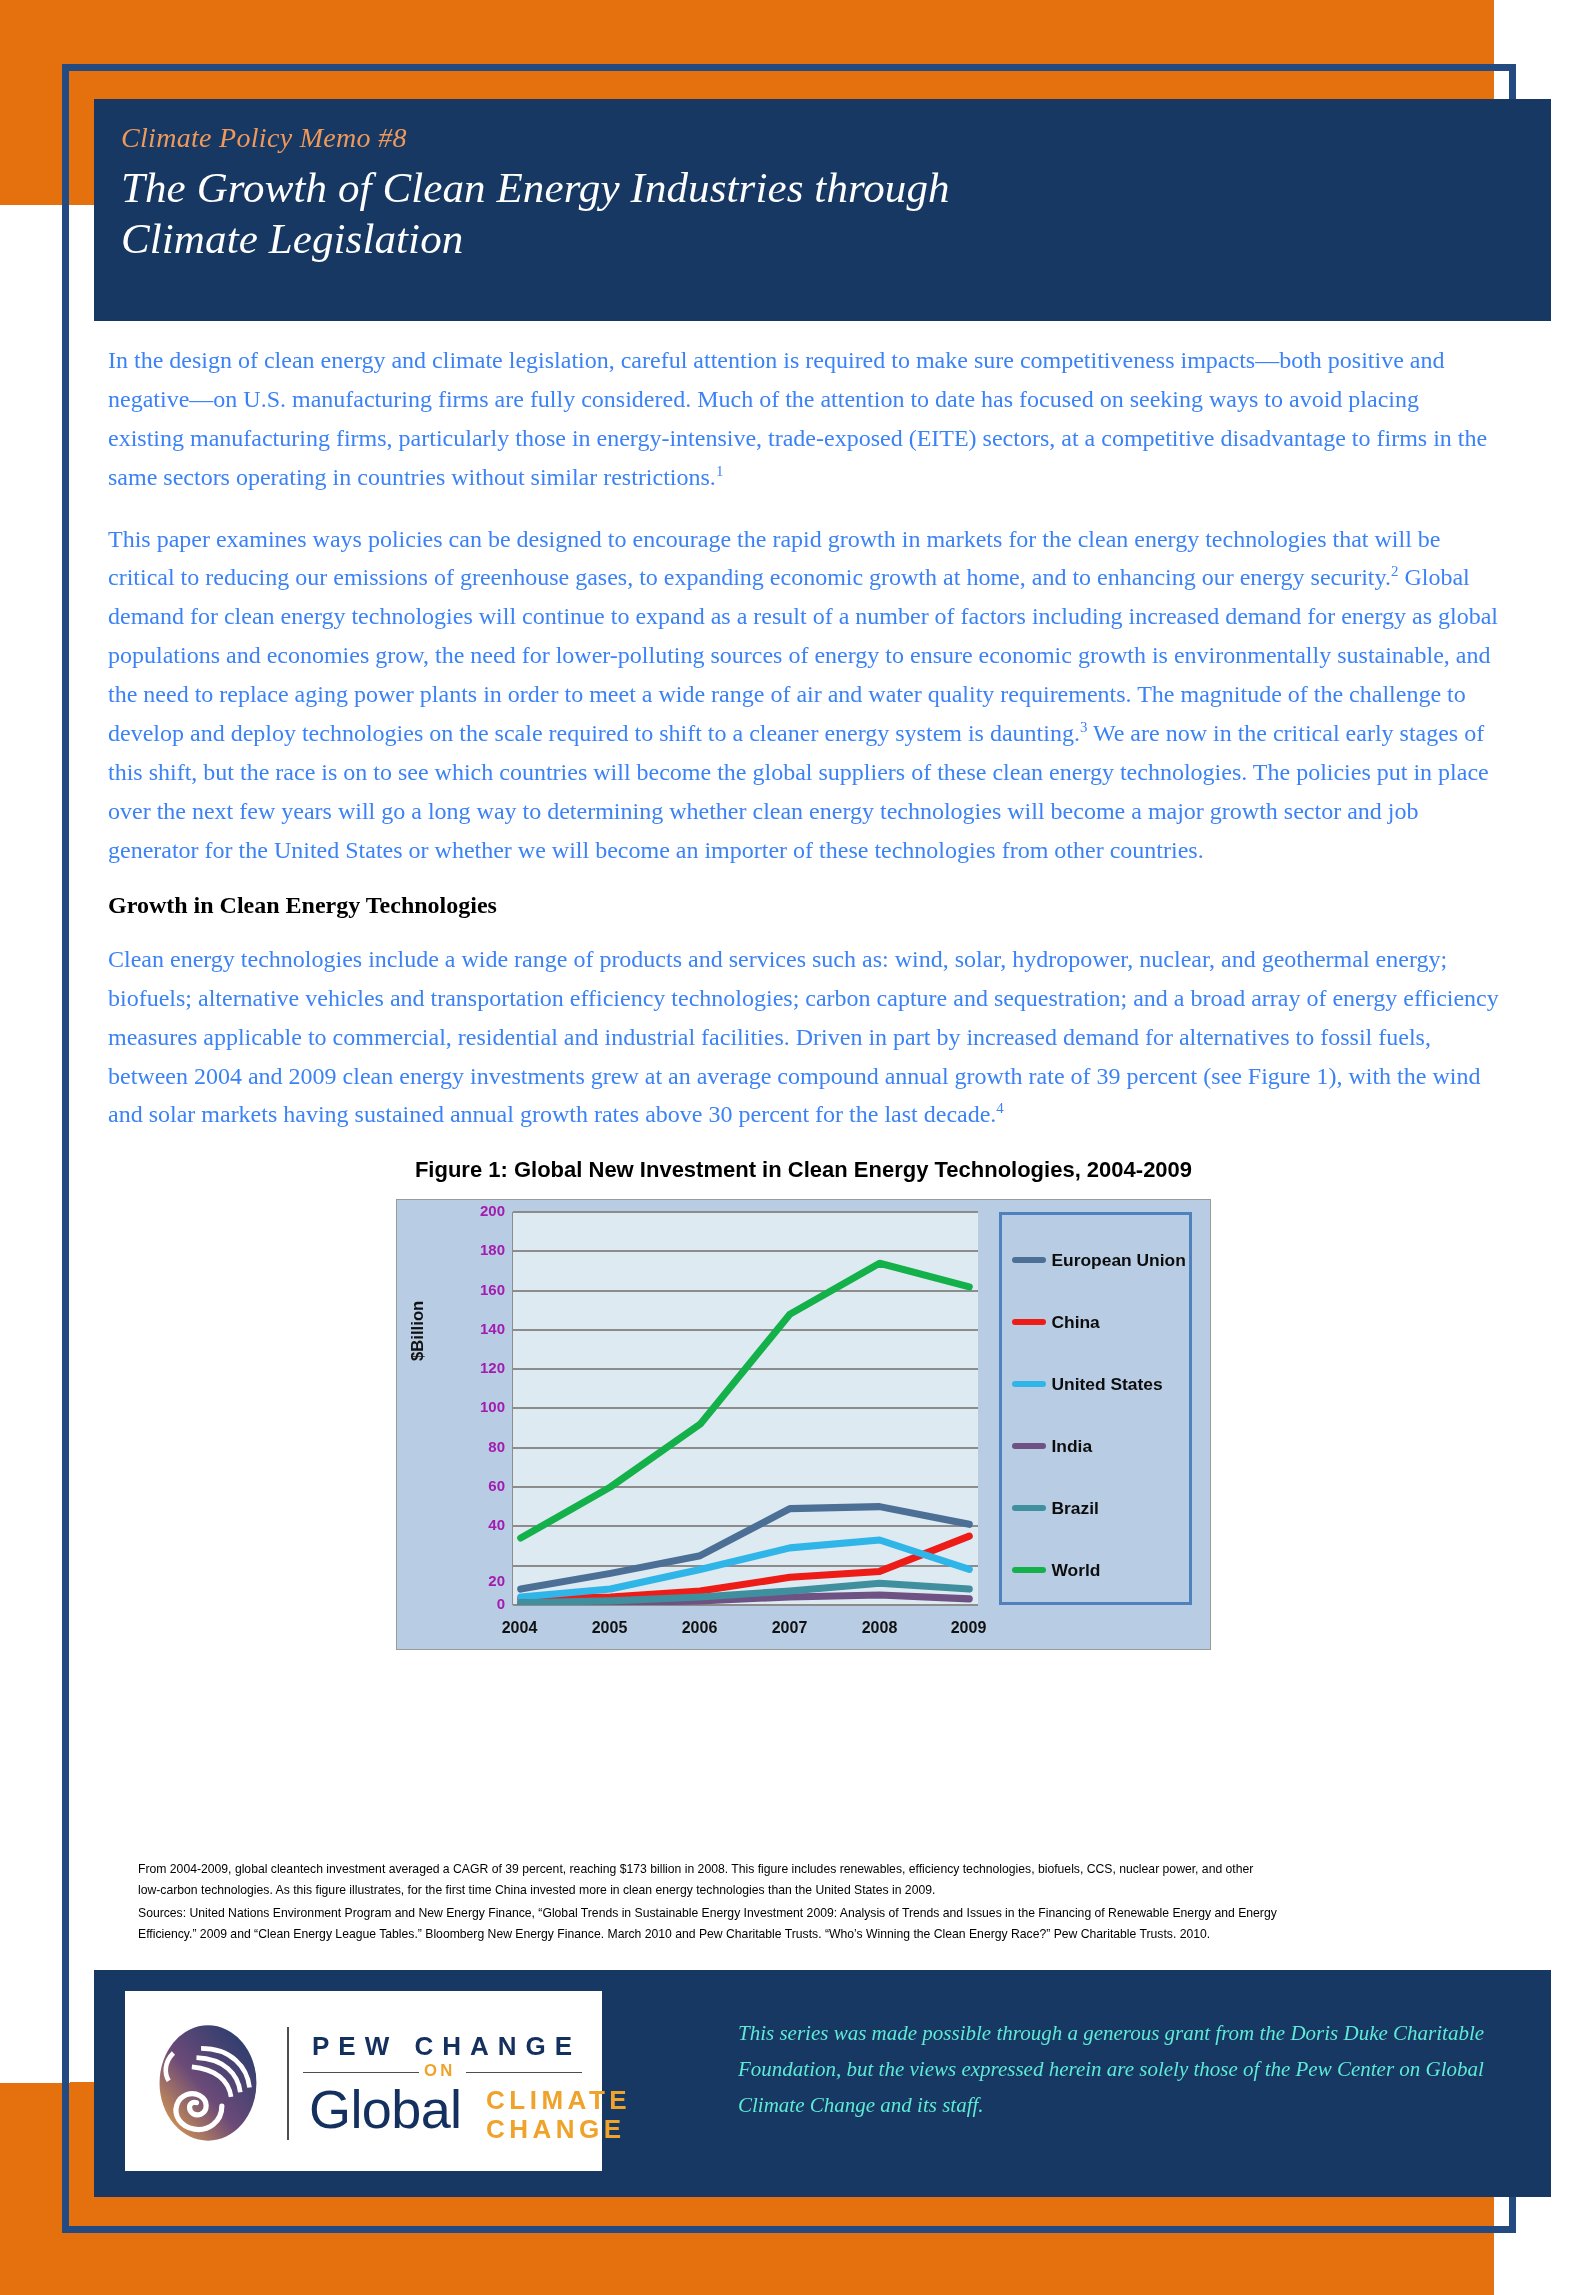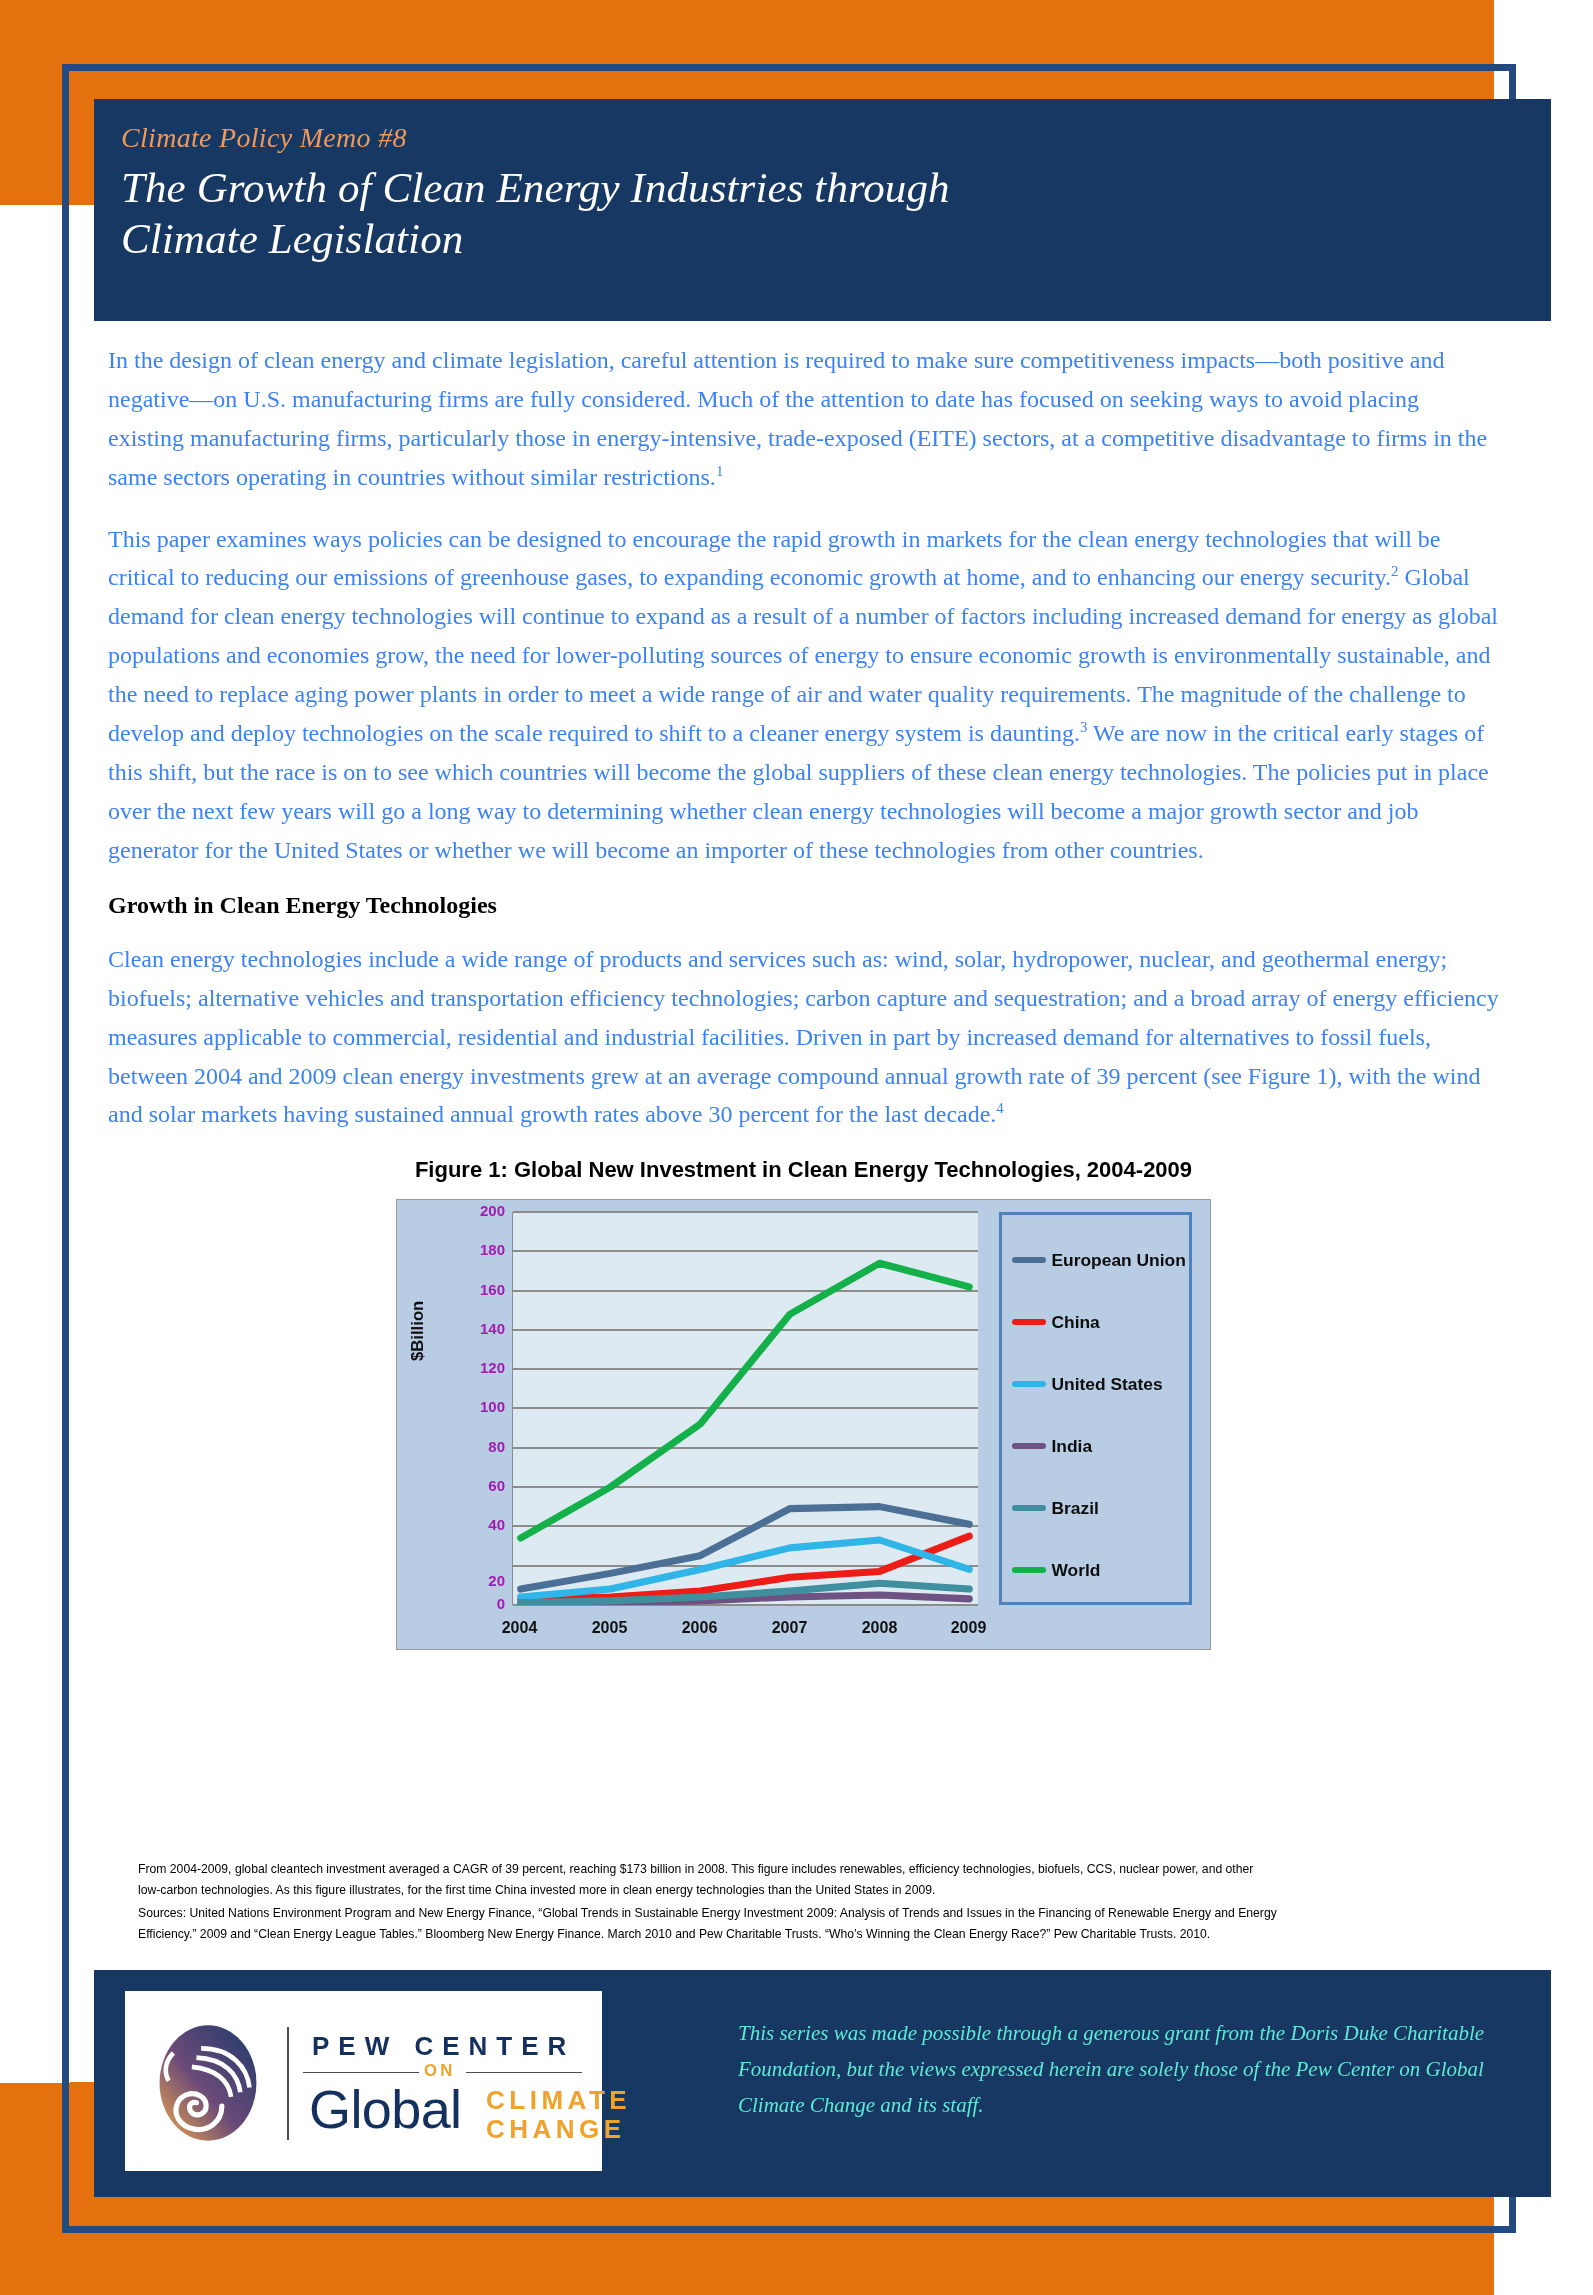--- a/index.html
+++ b/index.html
@@ -281,21 +281,21 @@
           </linearGradient>
         </defs>
         <ellipse cx="50" cy="52" rx="42" ry="50" fill="url(#pg)"></ellipse>
         <path d="M44 22 C70 22 84 38 86 56" stroke="#fff" stroke-width="4" fill="none"></path>
         <path d="M40 30 C64 31 76 44 78 60" stroke="#fff" stroke-width="4" fill="none"></path>
         <path d="M36 38 C57 40 68 50 70 64" stroke="#fff" stroke-width="4" fill="none"></path>
         <path d="M20 26 C12 34 12 44 16 50" stroke="#fff" stroke-width="4" fill="none"></path>
         <path d="M62 72 C62 86 50 94 38 92 C26 90 20 80 23 71 C26 62 36 59 43 63 C50 67 50 76 44 79 C39 81 34 78 34 73 C34 70 37 68 40 69" stroke="#fff" stroke-width="4.5" fill="none" stroke-linecap="round"></path>
       </svg>
       <div class="logo-divider"></div>
-      <div class="logo-pew">PEW CENTER</div>
+      <div class="logo-pew">PEW CHANGE</div>
       <div class="logo-on-rule-l"></div>
       <div class="logo-on-rule-r"></div>
       <div class="logo-on">ON</div>
       <div class="logo-global">Global</div>
       <div class="logo-cc">
         <div>CLIMATE</div>
         <div>CHANGE</div>
       </div>
     </div>
   </div>

